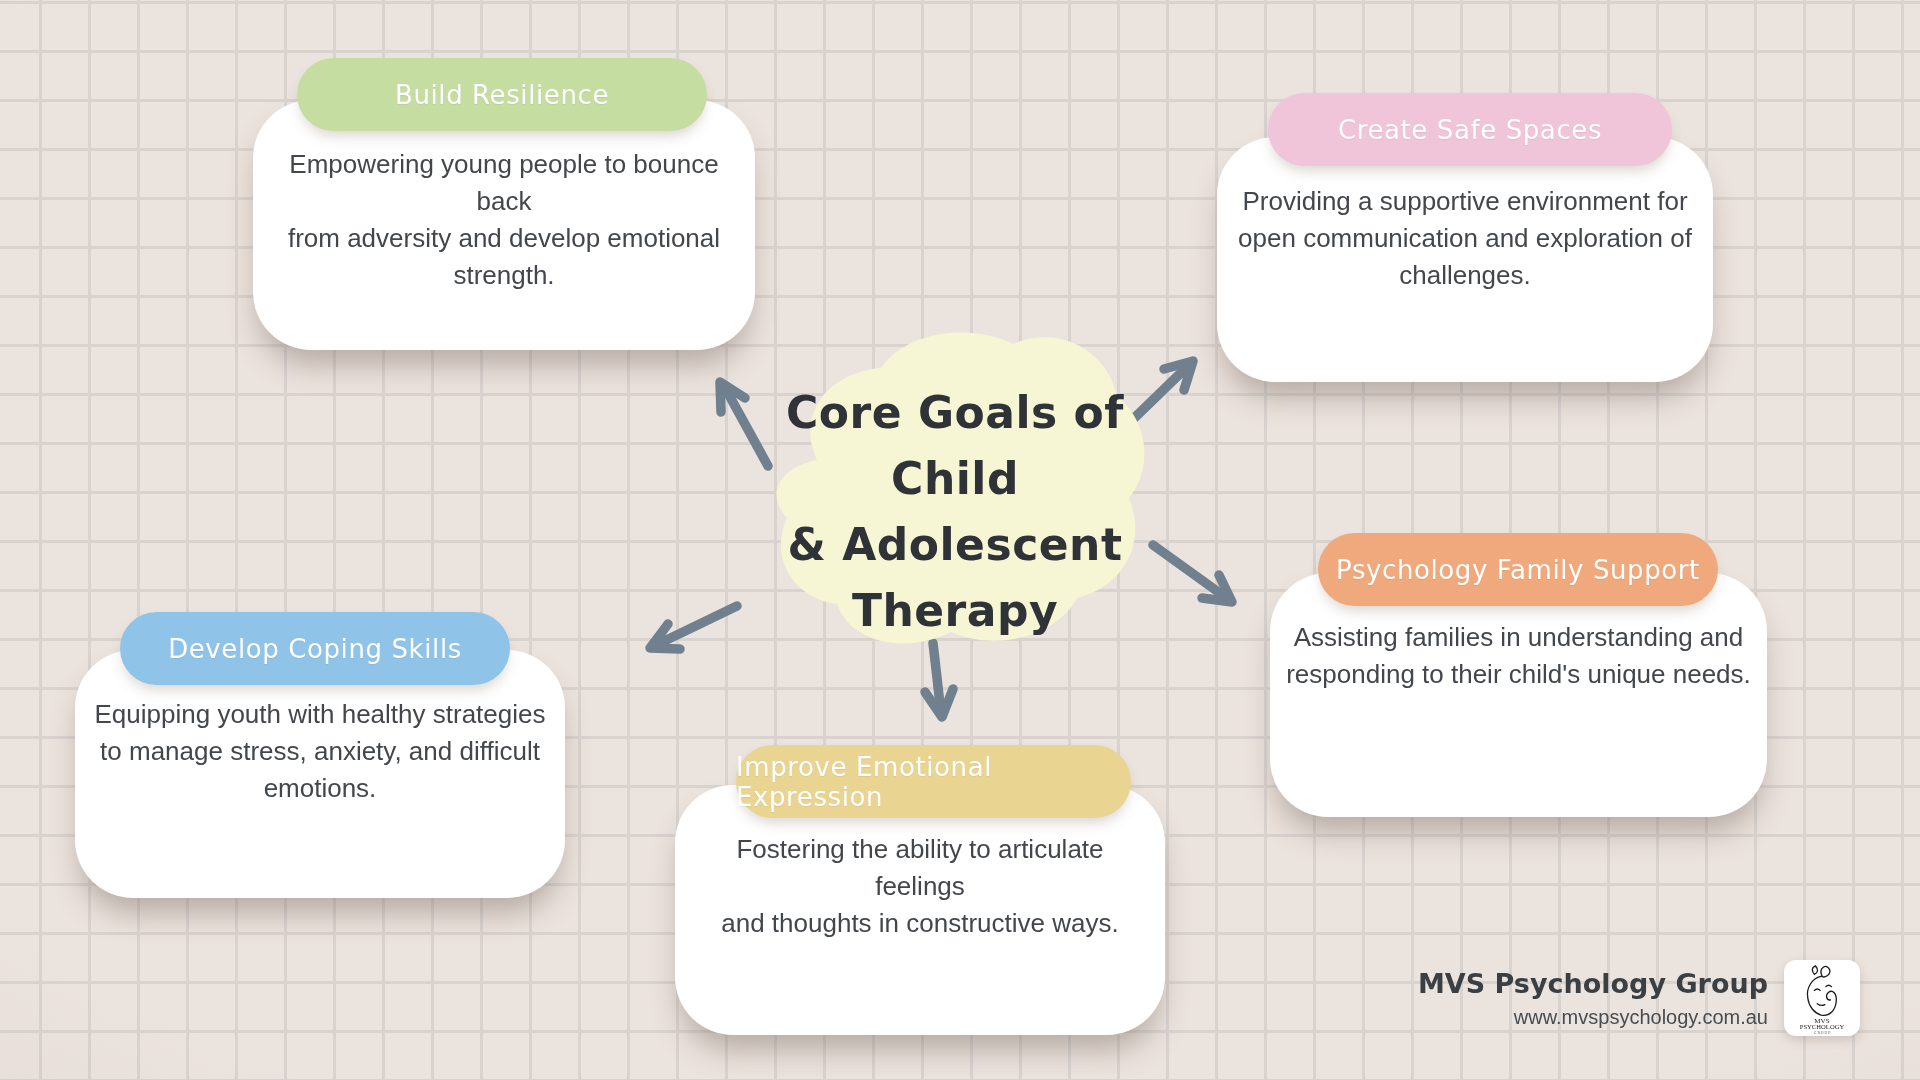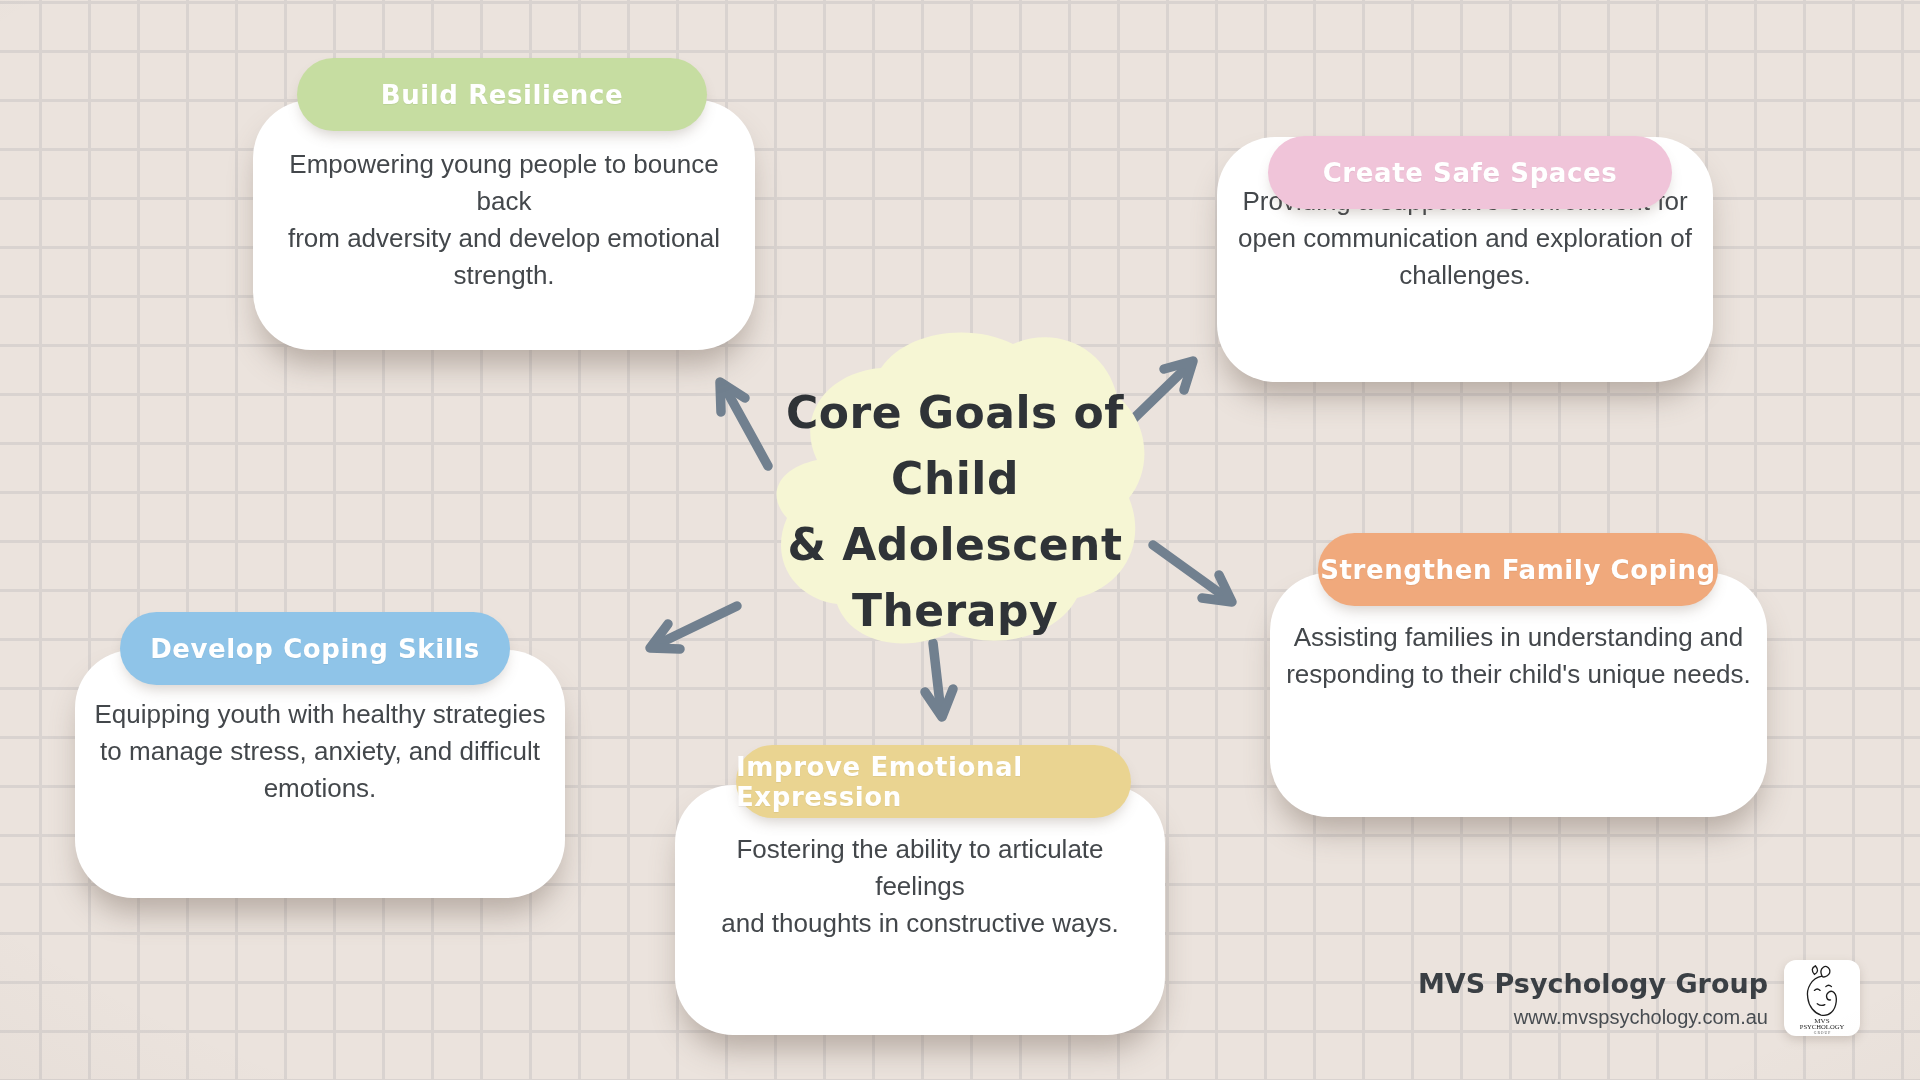--- a/index.html
+++ b/index.html
@@ -72,21 +72,21 @@
   .pill {
     position: absolute;
     height: 73px;
     border-radius: 37px;
     display: flex; align-items: center; justify-content: center;
     box-shadow: 0 8px 14px -4px rgba(118,102,90,0.30);
     z-index: 2;
   }
   .pill span {
     font-family: "DejaVu Sans", sans-serif;
-    font-weight: 700;
+    font-weight: 400;
     font-size: 26px;
     color: #ffffff;
     letter-spacing: 0.6px;
     text-shadow: 0 1px 1px rgba(0,0,0,0.06);
   }
 
   .g-build      { left: 253px;  top: 100px; width: 502px; height: 250px; }
   .g-build .pill      { left: 44px; top: -42px; width: 410px; }
   .g-safe       { left: 1217px; top: 137px; width: 496px; height: 245px; }
   .g-safe .pill       { left: 51px; top: -44px; width: 404px; }
@@ -168,21 +168,21 @@
       <span>Build Resilience</span>
     </div>
   </div>
 
   <div class="card-group g-safe">
     <div class="card">
       <div class="card-body">Providing a supportive environment for
 open communication and exploration of
 challenges.</div>
     </div>
-    <div class="pill" style="background-color: rgb(240, 196, 217); margin-top: 43px;">
+    <div class="pill" style="background-color: rgb(240, 196, 217);">
       <span>Create Safe Spaces</span>
     </div>
   </div>
 
   <div class="card-group g-coping">
     <div class="card">
       <div class="card-body">Equipping youth with healthy strategies
 to manage stress, anxiety, and difficult
 emotions.</div>
     </div>
@@ -200,21 +200,21 @@
       <span>Improve Emotional Expression</span>
     </div>
   </div>
 
   <div class="card-group g-family">
     <div class="card">
       <div class="card-body">Assisting families in understanding and
 responding to their child's unique needs.</div>
     </div>
     <div class="pill" style="background-color: rgb(240, 169, 124);">
-      <span>Strengthen Family Coping</span>
+      <span>Psychology Family Support</span>
     </div>
   </div>
 
   <div class="branding">
     <div class="brand-text">
       <div class="brand-name">MVS Psychology Group</div>
       <div class="brand-url">www.mvspsychology.com.au</div>
     </div>
     <div class="logo-card">
       <svg width="58" height="72" viewBox="0 0 58 76">

